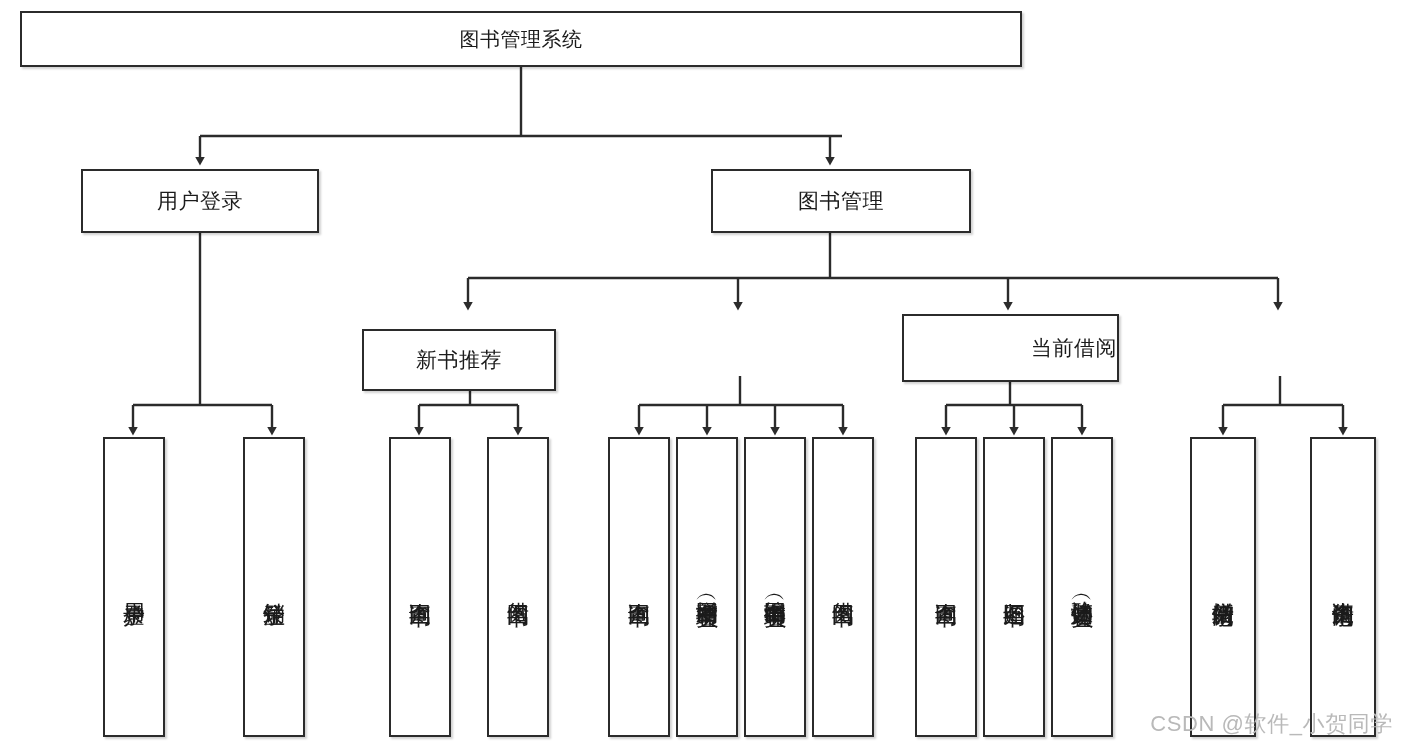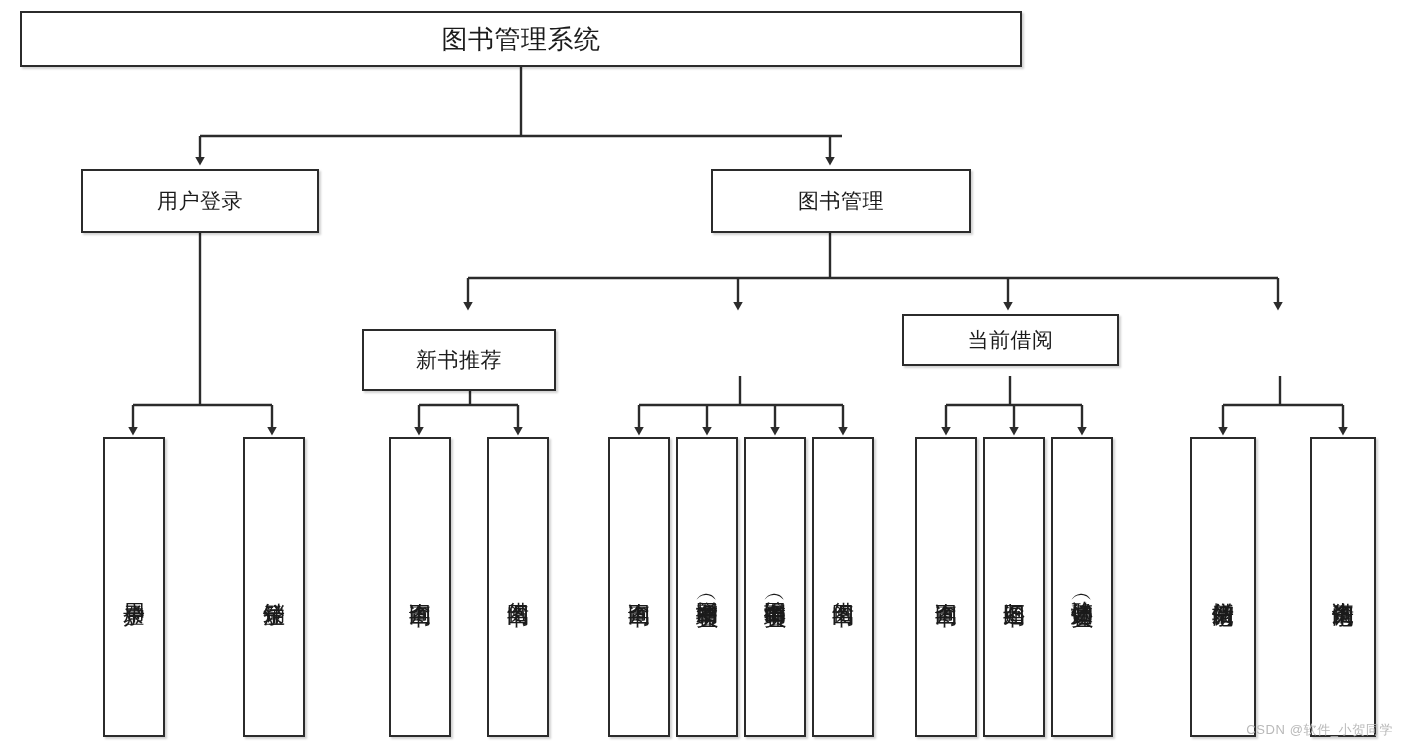--- a/index.html
+++ b/index.html
@@ -39,41 +39,41 @@
     overflow: hidden;
   }
   .node-label-h {
     font-size: 21px;
     color: #1b1b1b;
     line-height: 1.1;
     white-space: nowrap;
     letter-spacing: 0.5px;
   }
   .node-box.root .node-label-h {
-    font-size: 26px;
+    font-size: 20px;
   }
   .node-box.leaf {
     align-items: center;
     justify-content: center;
   }
   .node-label-v {
     writing-mode: vertical-rl;
     text-orientation: upright;
     font-size: 22px;
     color: #1b1b1b;
     line-height: 1.28;
     letter-spacing: 1px;
     white-space: nowrap;
     text-align: center;
   }
   .watermark {
     position: absolute;
     right: 12px;
     bottom: 8px;
-    font-size: 13px;
+    font-size: 22px;
     color: #b9b9b9;
     letter-spacing: 0.6px;
     white-space: nowrap;
     user-select: none;
   }
 </style>
 </head>
 <body>
 
 <div id="diagram-root">
@@ -147,21 +147,21 @@
   <div class="node-box" style="left:81px; top:169px; width:238px; height:64px;">
     <span class="node-label-h">用户登录</span>
   </div>
   <div class="node-box" style="left:711px; top:169px; width:260px; height:64px;">
     <span class="node-label-h">图书管理</span>
   </div>
 
   <div class="node-box" style="left:362px; top:329px; width:194px; height:62px;">
     <span class="node-label-h">新书推荐</span>
   </div>
-  <div class="node-box" style="left:902px; top:314px; width:217px; height:52px;">
+  <div class="node-box" style="left:902px; top:314px; width:217px; height:68px;justify-content:flex-end;">
     <span class="node-label-h">当前借阅</span>
   </div>
 
   <div class="node-box leaf" style="left:103px; top:437px; width:62px; height:300px;">
     <span class="node-label-v">用户登录</span>
   </div>
   <div class="node-box leaf" style="left:243px; top:437px; width:62px; height:300px;">
     <span class="node-label-v">注销登录</span>
   </div>
 

